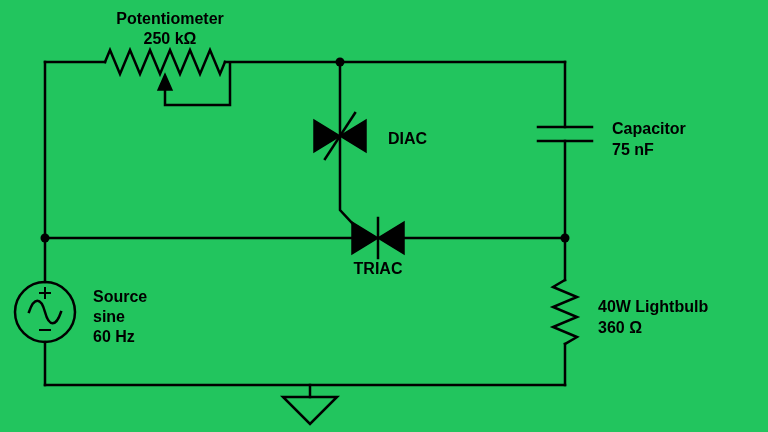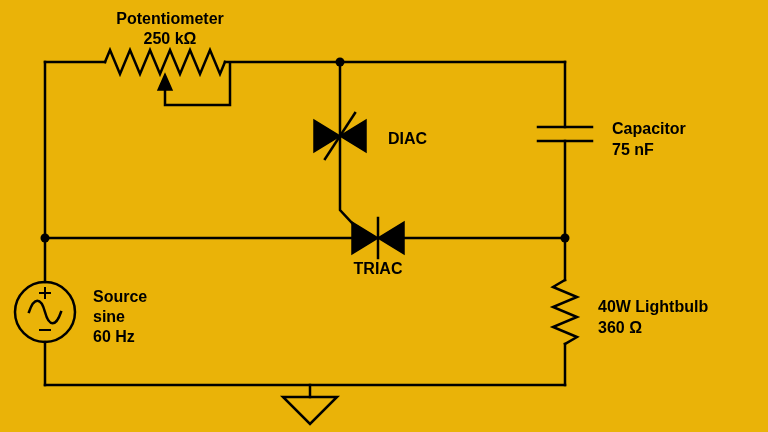--- a/index.html
+++ b/index.html
@@ -4,21 +4,21 @@
 <style>
   html, body {
     margin: 0;
     padding: 0;
     background: #ffffff;
   }
   .stage {
     position: relative;
     width: 768px;
     height: 432px;
-    background: #eab308;
+    background: #22c55e;
     overflow: hidden;
   }
   svg {
     display: block;
   }
   .lbl {
     font-family: "Liberation Sans", "DejaVu Sans", sans-serif;
     font-size: 16px;
     font-weight: bold;
     fill: #000000;

